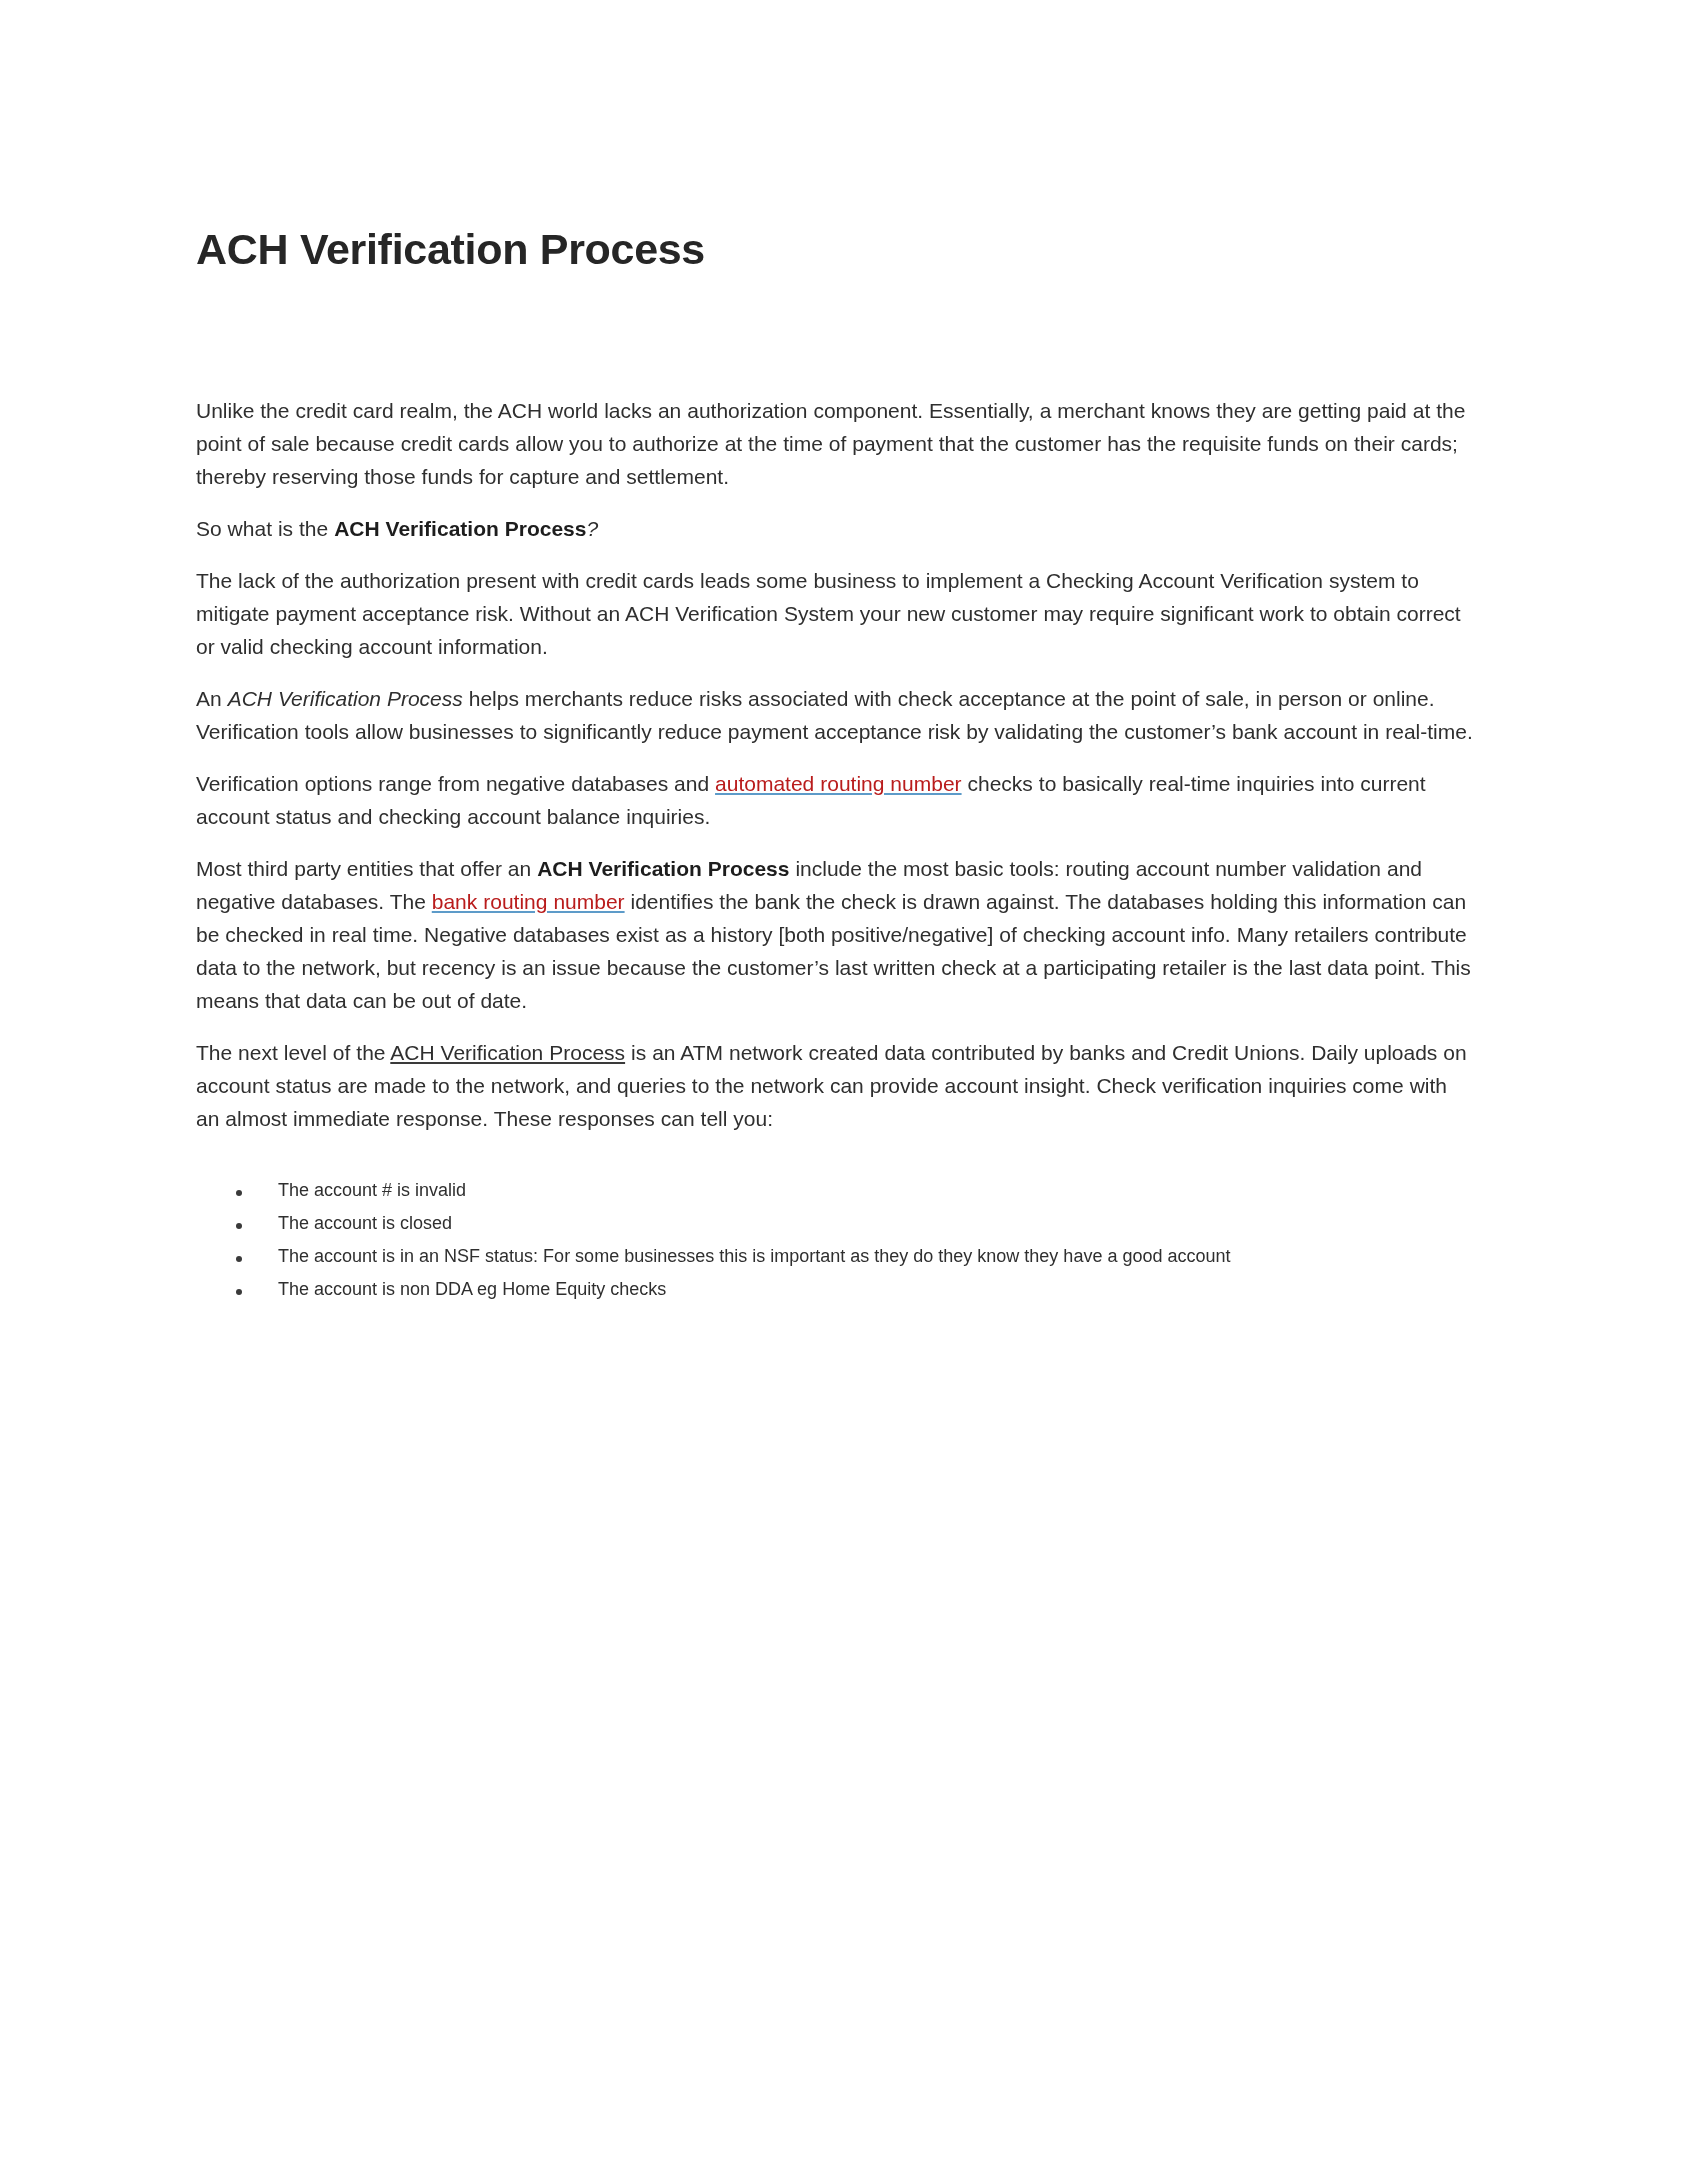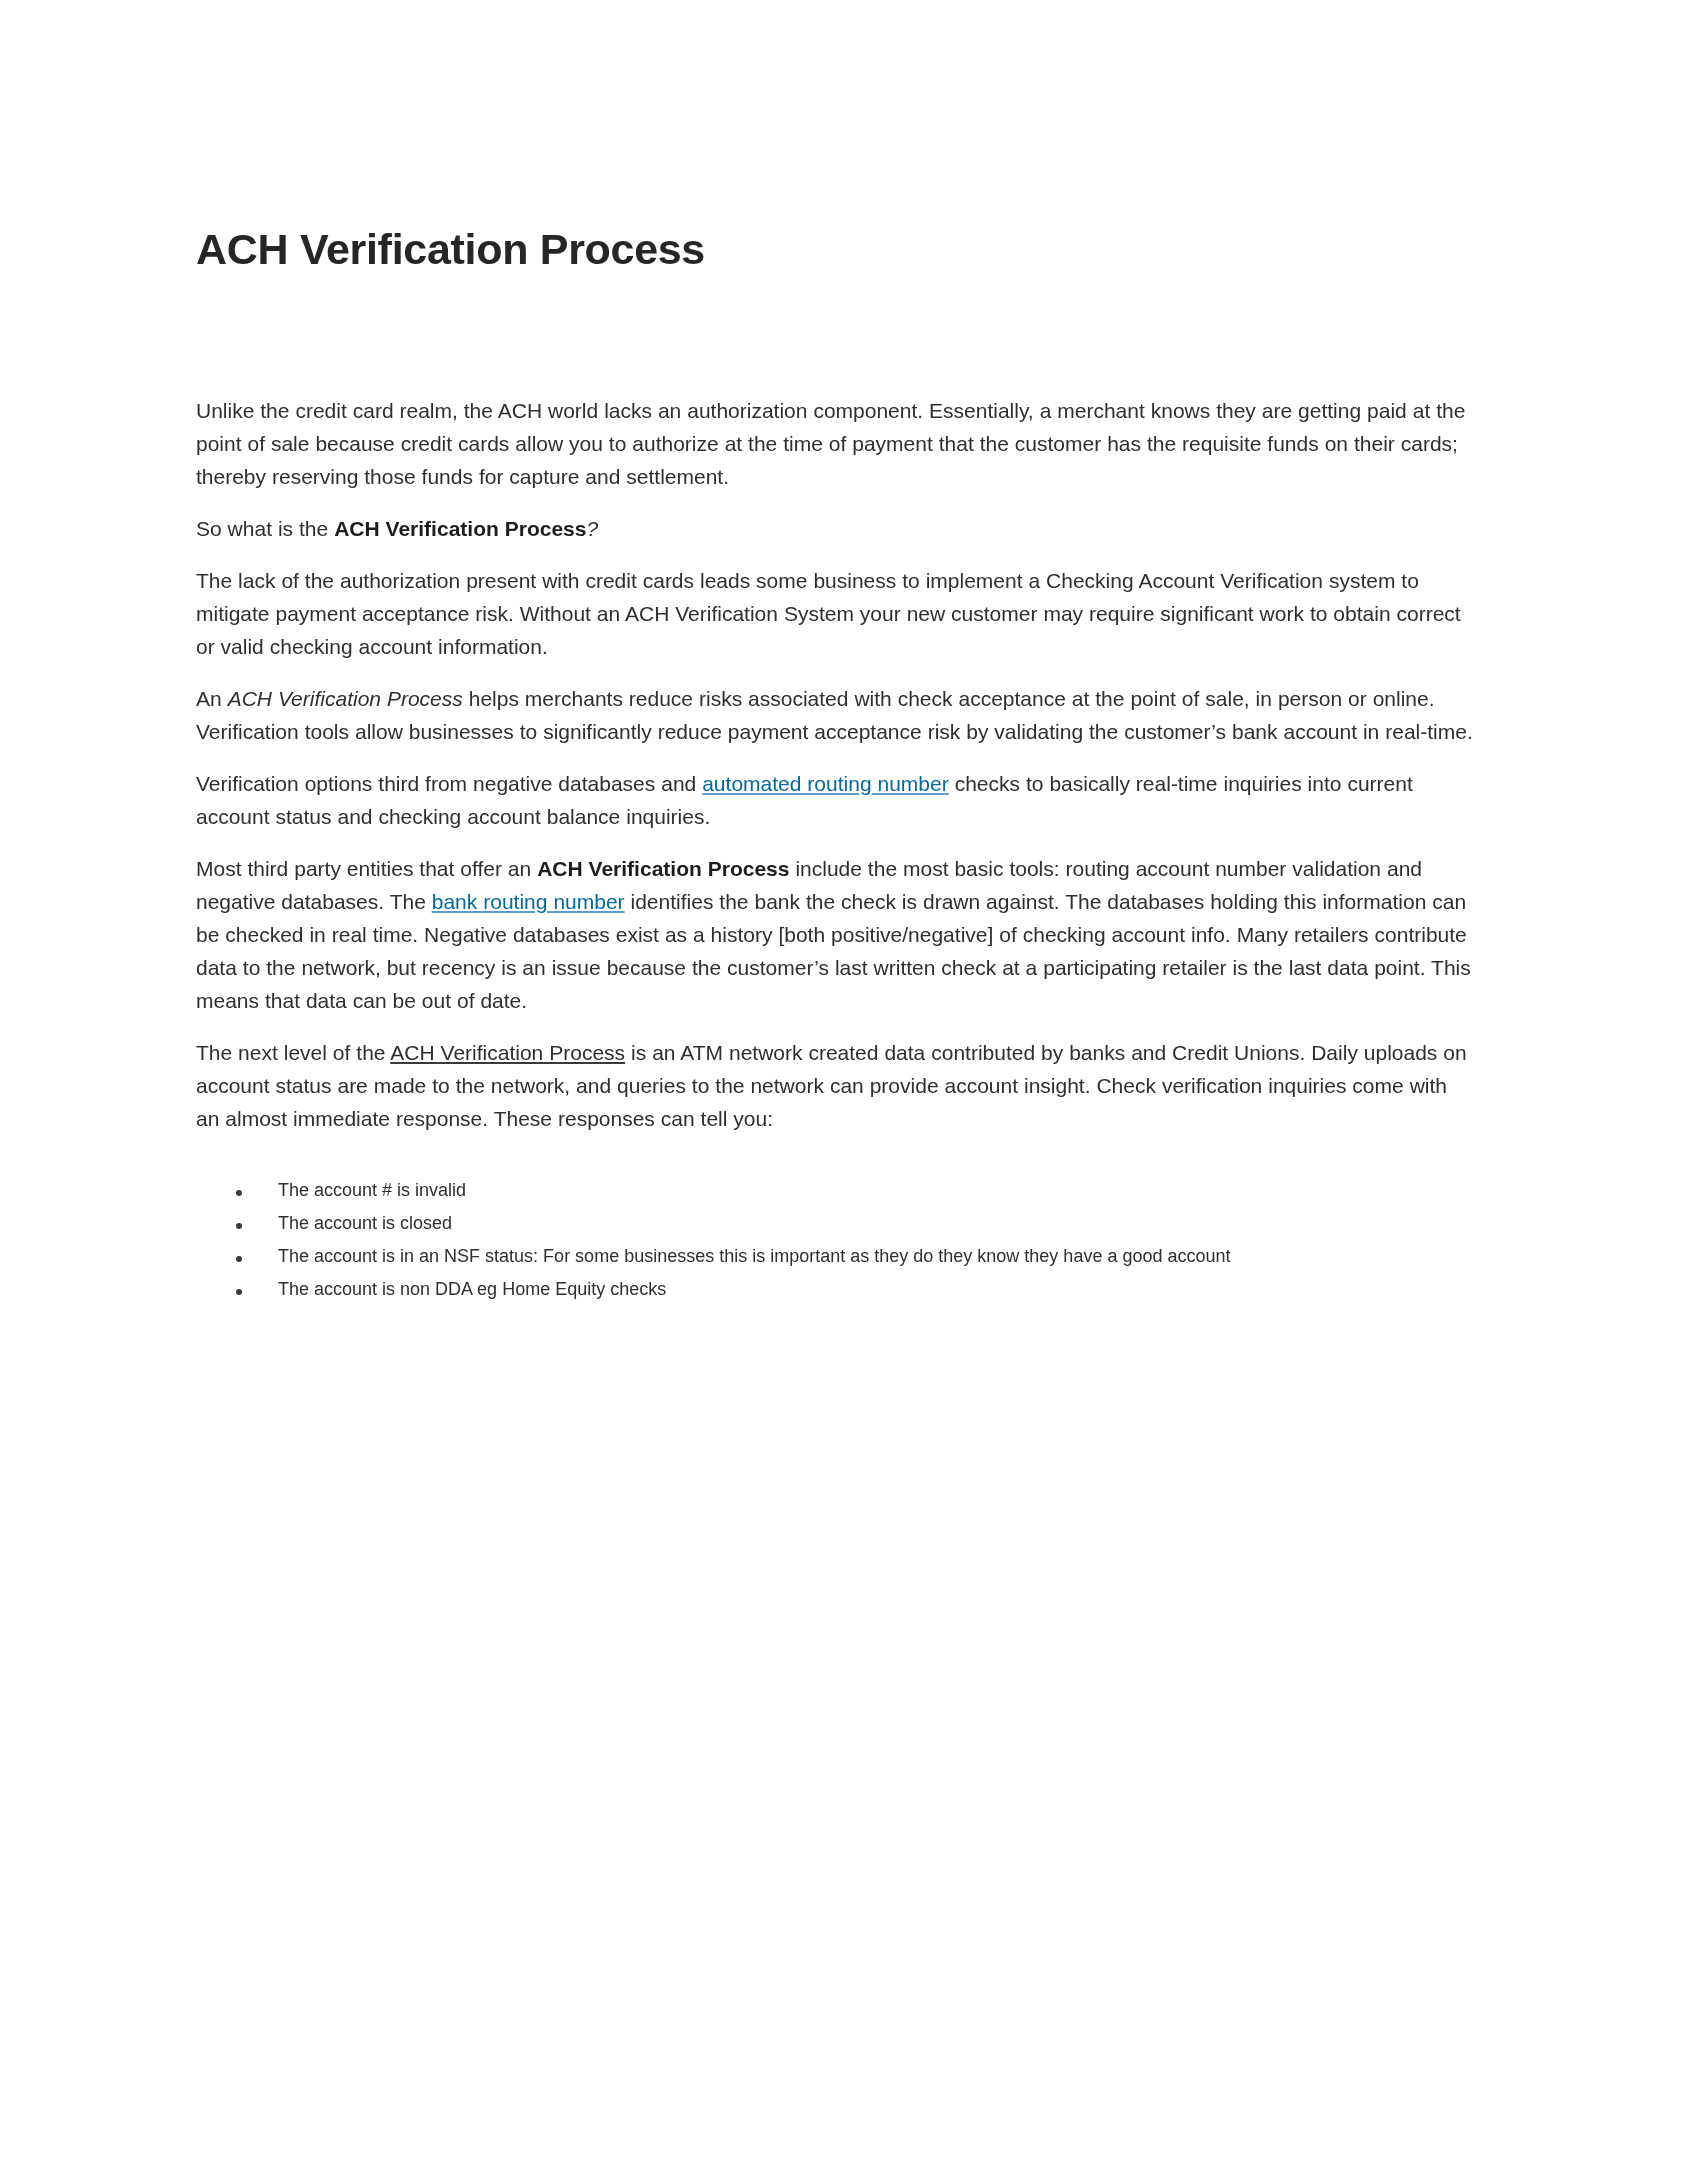--- a/index.html
+++ b/index.html
@@ -72,21 +72,21 @@
 
   em.i {
     font-style: italic;
   }
 
   .q-ital {
     font-style: italic;
   }
 
   a.link {
-    color: #0369a1;
+    color: #b91c1c;
     text-decoration: underline;
     text-decoration-color: #5d9bc9;
     text-underline-offset: 2px;
   }
 
   span.uline {
     text-decoration: underline;
     text-underline-offset: 2px;
     text-decoration-color: #3a3a3a;
   }
@@ -130,21 +130,21 @@
     <div class="body-block">
 
       <p class="para"><span>Unlike the credit card realm, the ACH world lacks an authorization component. Essentially, a merchant knows they are getting paid at the point of sale because credit cards allow you to authorize at the time of payment that the customer has the requisite funds on their cards; thereby reserving those funds for capture and settlement.</span></p>
 
       <p class="para"><span>So what is the </span><strong class="b">ACH Verification Process</strong><span class="q-ital">?</span></p>
 
       <p class="para"><span>The lack of the authorization present with credit cards leads some business to implement a Checking Account Verification system to mitigate payment acceptance risk. Without an ACH Verification System your new customer may require significant work to obtain correct or valid checking account information.</span></p>
 
       <p class="para"><span>An </span><em class="i">ACH Verification Process</em><span> helps merchants reduce risks associated with check acceptance at the point of sale, in person or online. Verification tools allow businesses to significantly reduce payment acceptance risk by validating the customer’s bank account in real-time.</span></p>
 
-      <p class="para"><span>Verification options third from negative databases and </span><a class="link" href="#">automated routing number</a><span> checks to basically real-time inquiries into current account status and checking account balance inquiries.</span></p>
+      <p class="para"><span>Verification options range from negative databases and </span><a class="link" href="#">automated routing number</a><span> checks to basically real-time inquiries into current account status and checking account balance inquiries.</span></p>
 
 
       <p class="para"><span>Most third party entities that offer an </span><strong class="b">ACH Verification Process</strong><span> include the most basic tools: routing account number validation and negative databases. The </span><a class="link" href="#">bank routing number</a><span> identifies the bank the check is drawn against. The databases holding this information can be checked in real time. Negative databases exist as a history [both positive/negative] of checking account info. Many retailers contribute data to the network, but recency is an issue because the customer’s last written check at a participating retailer is the last data point. This means that data can be out of date.</span></p>
 
       <p class="para"><span>The next level of the </span><span class="uline">ACH Verification Process</span><span> is an ATM network created data contributed by banks and Credit Unions. Daily uploads on account status are made to the network, and queries to the network can provide account insight. Check verification inquiries come with an almost immediate response. These responses can tell you:</span></p>
 
       <div class="spacer-bullets-top"></div>
 
       <ul class="bullets">
         <li><span>The account # is invalid</span></li>

